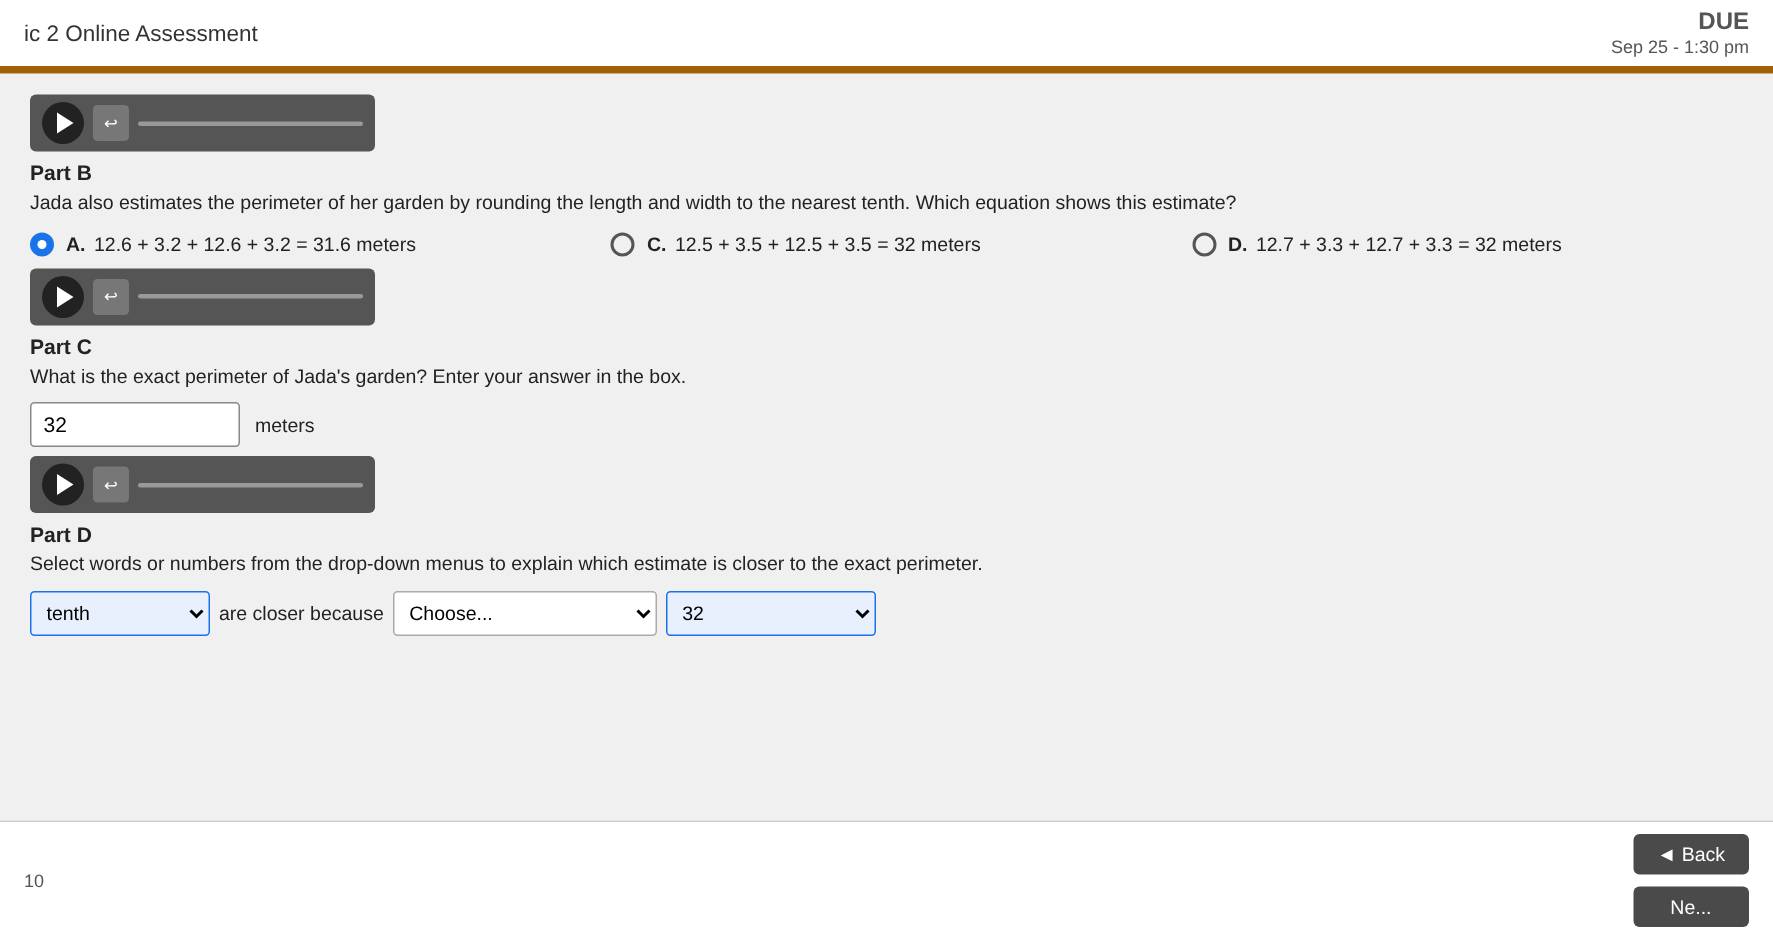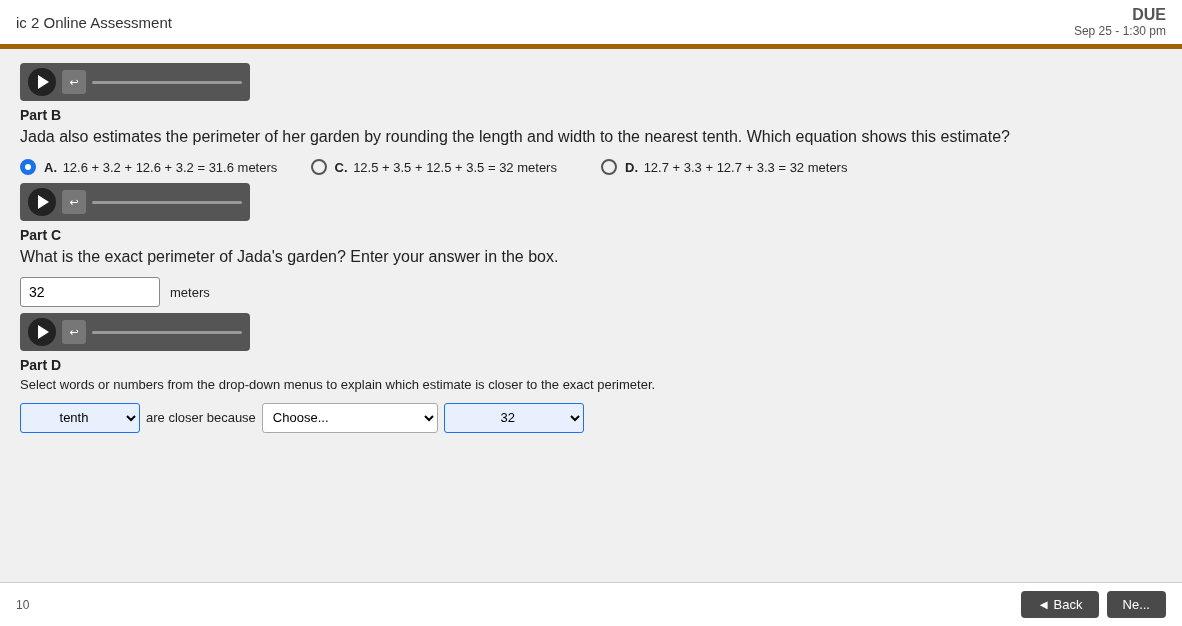--- a/index.html
+++ b/index.html
@@ -94,28 +94,28 @@
       height: 3px;
       background: #999;
       border-radius: 2px;
     }
     .part-label {
       font-weight: 700;
       font-size: 14px;
       margin-bottom: 2px;
     }
     .question-text {
-      font-size: 16px;
+      font-size: 13px;
       color: #222;
       margin-bottom: 8px;
       line-height: 1.5;
     }
     .options-grid {
       display: grid;
-      grid-template-columns: 1fr 1fr 1fr 1fr;
+      grid-template-columns: 1fr 1fr 1fr;
       gap: 4px 20px;
       margin-bottom: 4px;
     }
     .option-row {
       display: flex;
       align-items: center;
       gap: 8px;
       font-size: 13px;
       padding: 2px 0;
     }
@@ -180,21 +180,20 @@
       border-radius: 3px;
       background: white;
       font-size: 13px;
       padding: 3px 6px;
       cursor: pointer;
       height: 30px;
     }
     .dropdown-select.filled {
       background: #e8f0fe;
       border-color: #1a73e8;
-      text-align: center;
     }
     .choose-select {
       width: 176px;
     }
     .tenth-select {
       width: 120px;
     }
     .value-select {
       width: 140px;
     }
@@ -325,18 +324,18 @@
         <option value="31.8">31.8</option>
         <option value="33">33</option>
       </select>
     </div>
   </div>
 
   <div class="footer-bar">
     <div class="footer-nav">
       <span class="page-indicator">10</span>
     </div>
-    <div style="display:flex; gap:8px;">
+    <div style="display:flex; gap:8px;flex-direction:column;">
       <button class="nav-btn">◄ Back</button>
       <button class="nav-btn">Ne...</button>
     </div>
   </div>
 </div>
 
 </body></html>

